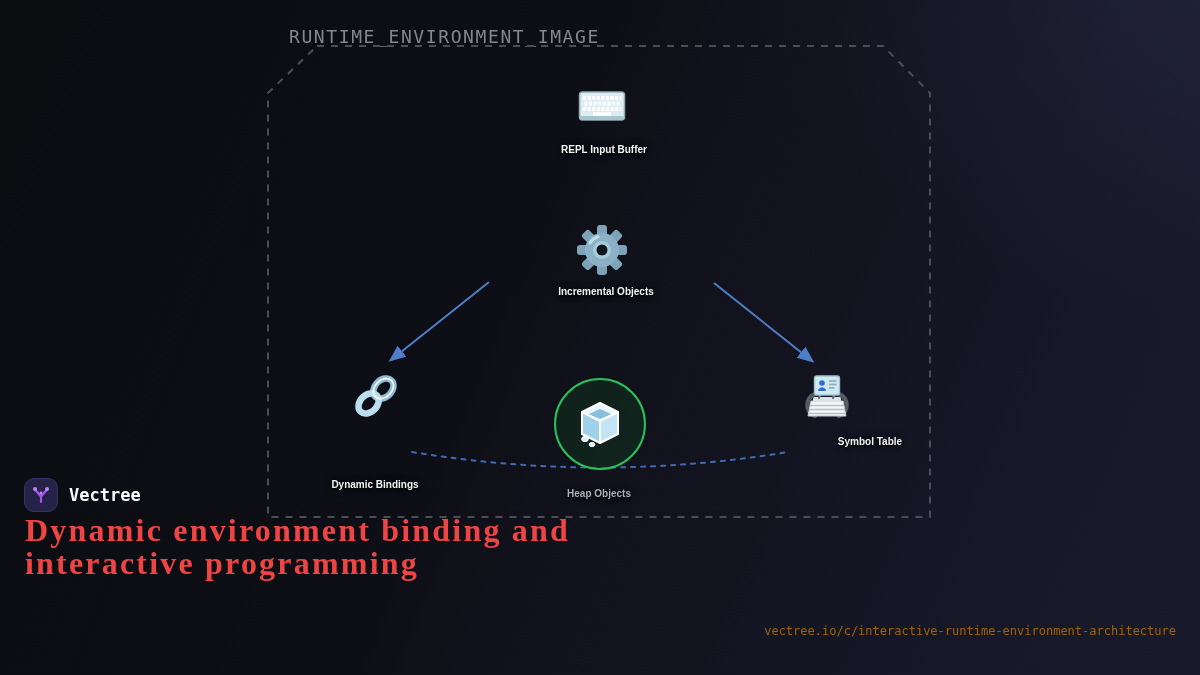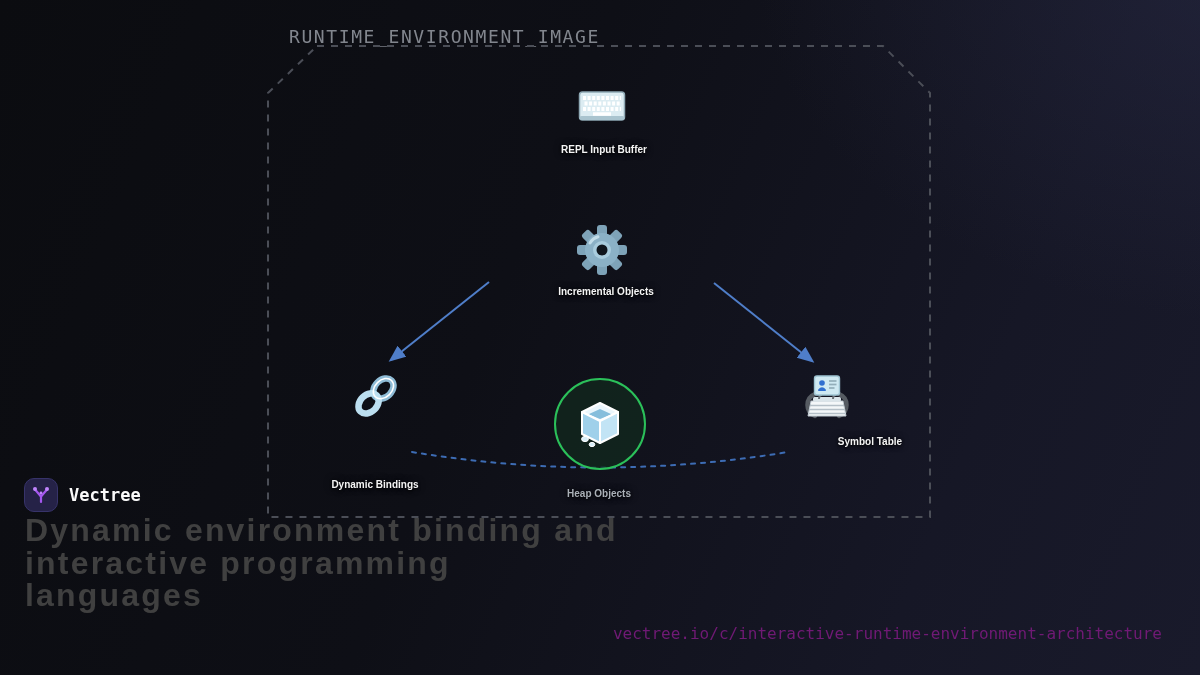--- a/index.html
+++ b/index.html
@@ -45,30 +45,30 @@
   }
   .brand-name {
     margin-left: 11px;
     font-family: "DejaVu Sans Mono", monospace;
     font-weight: bold; font-size: 17px; color: #fafafa;
   }
 
   
   .headline {
     left: 25px; top: 514px; width: 720px;
-    font-family: Liberation Sans, sans-serif;
+    font-family: Liberation Serif, serif;
     font-weight: bold; font-size: 32px; line-height: 32.5px;
-    letter-spacing: 2.2px; color: #404040;
+    letter-spacing: 2.2px; color: #ef4444;
   }
 
   
   .footer-url {
-    right: 38px; top: 624px;
+    right: 24px; top: 624px;
     font-family: "DejaVu Sans Mono", monospace;
-    font-size: 16px; color: #701a75;
+    font-size: 12px; color: #a16207;
   }
 </style>
 </head>
 <body>
 
 <div class="abs frame-label">RUNTIME_ENVIRONMENT_IMAGE</div>
 
 <svg class="abs layer" viewBox="0 0 1200 675">
   <defs>
     <marker id="arrowhead" markerWidth="9" markerHeight="8" refX="7" refY="3.5" orient="auto">
@@ -161,16 +161,15 @@
       <circle cx="18" cy="6" r="2" fill="#c084fc"></circle>
       <circle cx="12" cy="10" r="1.4" fill="#c084fc"></circle>
     </svg>
   </div>
   <div class="brand-name">Vectree</div>
 </div>
 
 <div class="abs headline">
   <div>Dynamic environment binding and</div>
   <div>interactive programming</div>
-  <div>languages</div>
 </div>
 
 <div class="abs footer-url">vectree.io/c/interactive-runtime-environment-architecture</div>
 
 </body></html>

